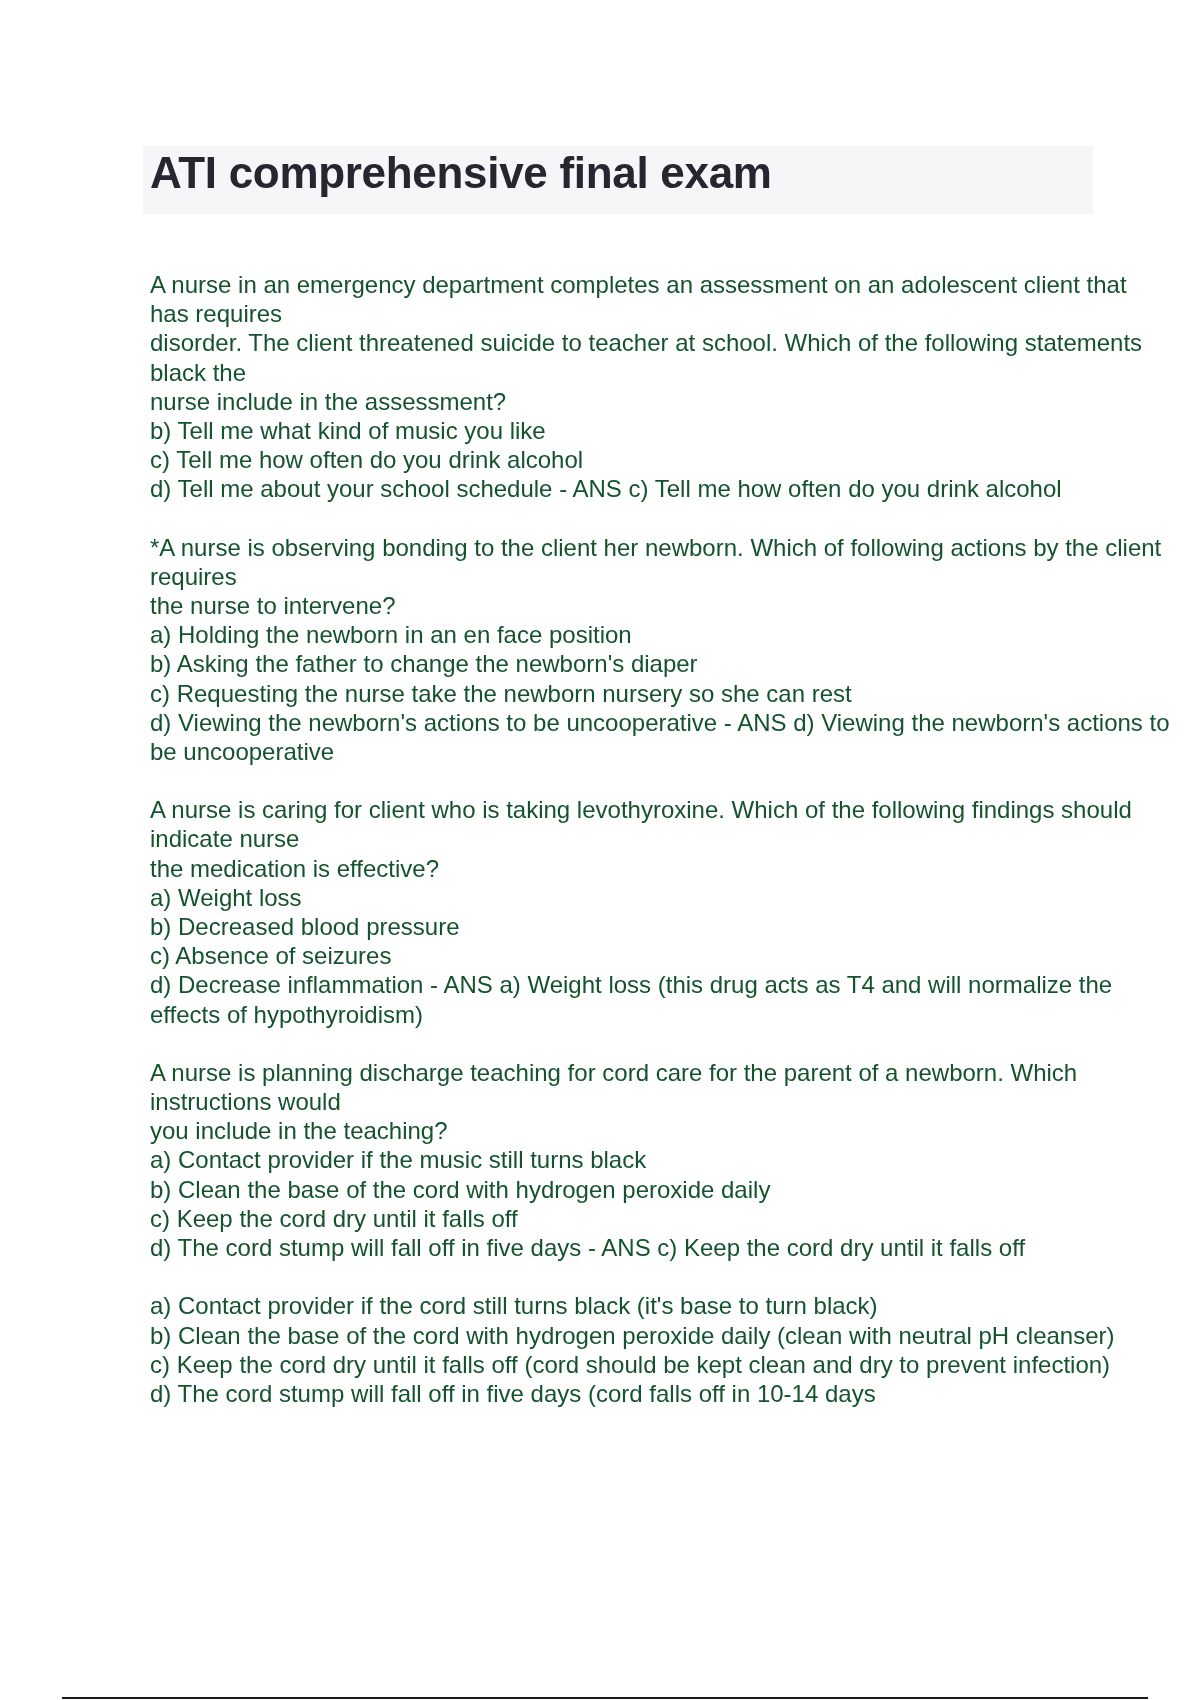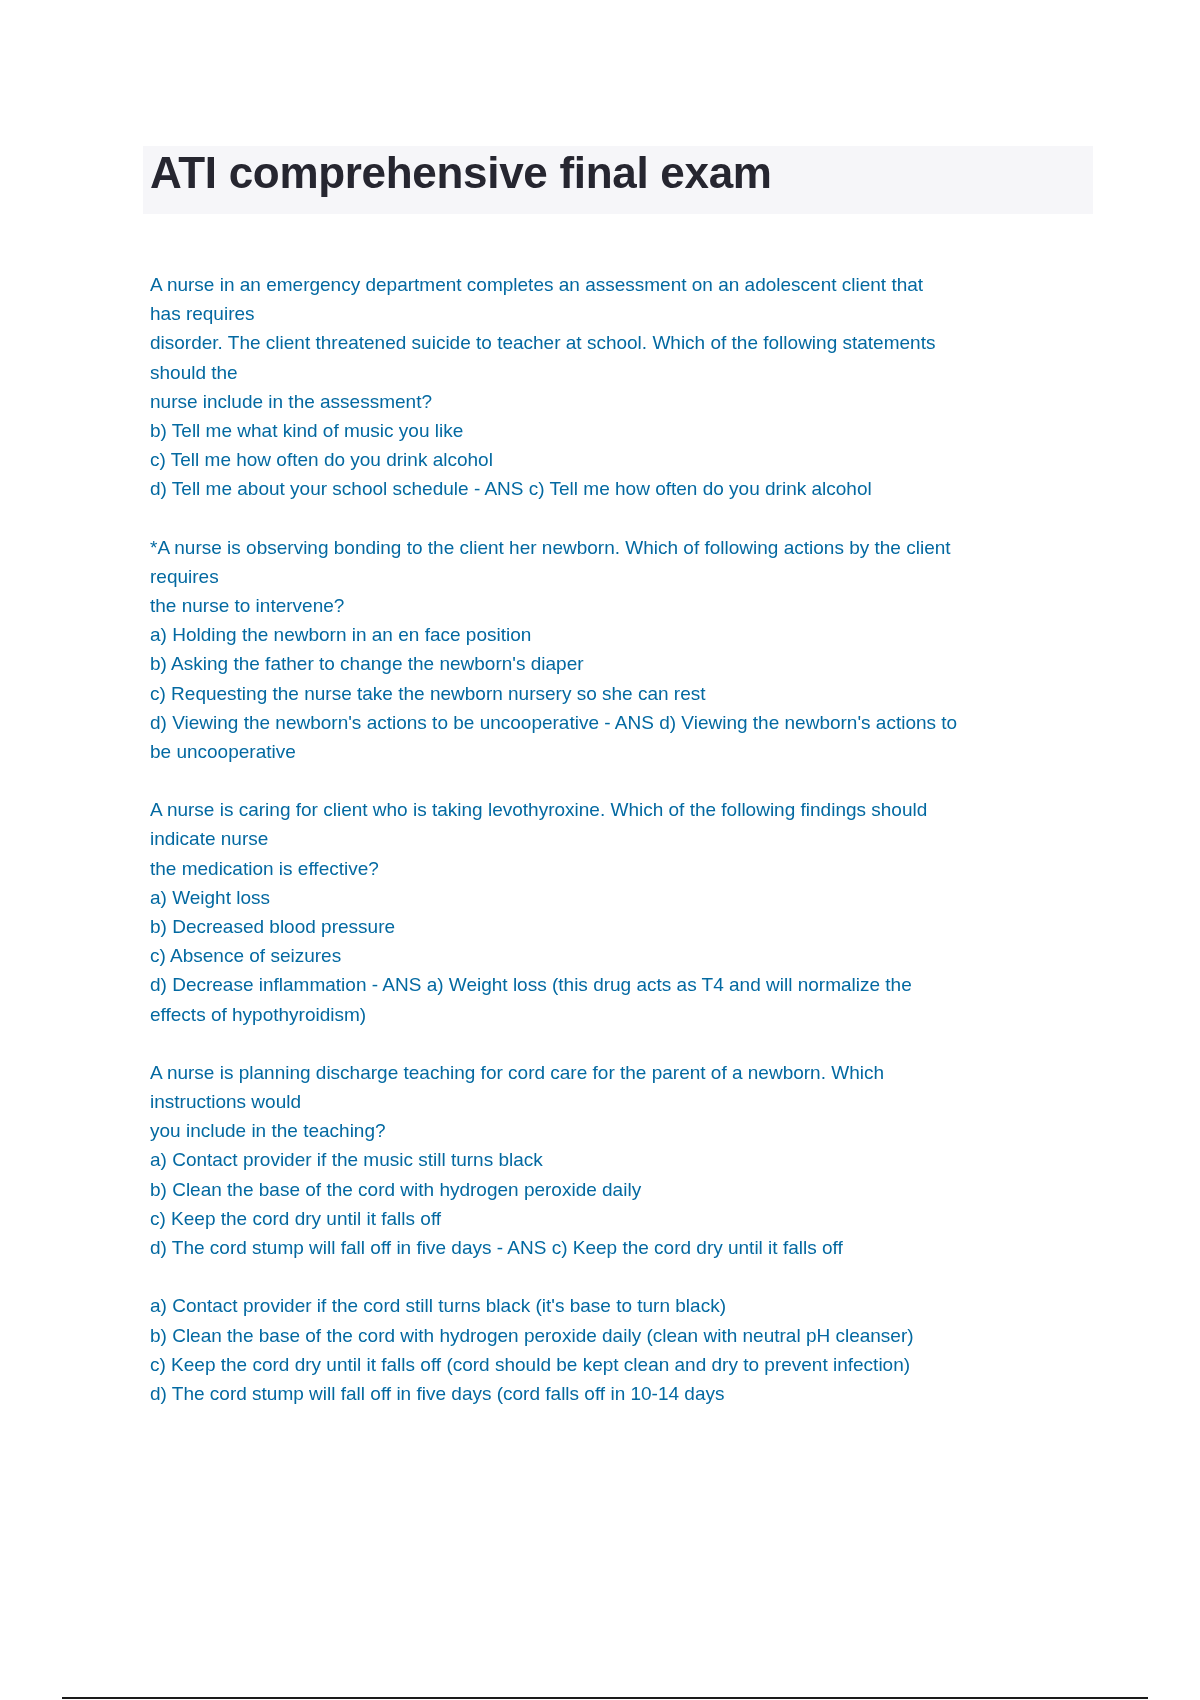--- a/index.html
+++ b/index.html
@@ -46,24 +46,24 @@
       position: absolute;
       left: 145px;
       top: 270px;
       width: 960px;
     }
     .block {
       margin: 0 0 29px 0;
     }
     .line {
       display: block;
-      font-size: 19px;
+      font-size: 24px;
       line-height: 29.2px;
       white-space: nowrap;
-      color: #0369a1;
+      color: #14532d;
     }
     .footer-rule {
       position: absolute;
       left: 57px;
       top: 1697px;
       width: 1086px;
       height: 2px;
       background: #1a1a1a;
     }
   </style>
@@ -73,21 +73,21 @@
 <div class="page">
   <div class="title-bar"></div>
   <h1 class="title">ATI comprehensive final exam</h1>
 
   <div class="content">
 
     <div class="block">
       <span class="line">A nurse in an emergency department completes an assessment on an adolescent client that</span>
       <span class="line">has requires</span>
       <span class="line">disorder. The client threatened suicide to teacher at school. Which of the following statements</span>
-      <span class="line">should the</span>
+      <span class="line">black the</span>
       <span class="line">nurse include in the assessment?</span>
       <span class="line">b) Tell me what kind of music you like</span>
       <span class="line">c) Tell me how often do you drink alcohol</span>
       <span class="line">d) Tell me about your school schedule - ANS c) Tell me how often do you drink alcohol</span>
     </div>
 
     <div class="block">
       <span class="line">*A nurse is observing bonding to the client her newborn. Which of following actions by the client</span>
       <span class="line">requires</span>
       <span class="line">the nurse to intervene?</span>

